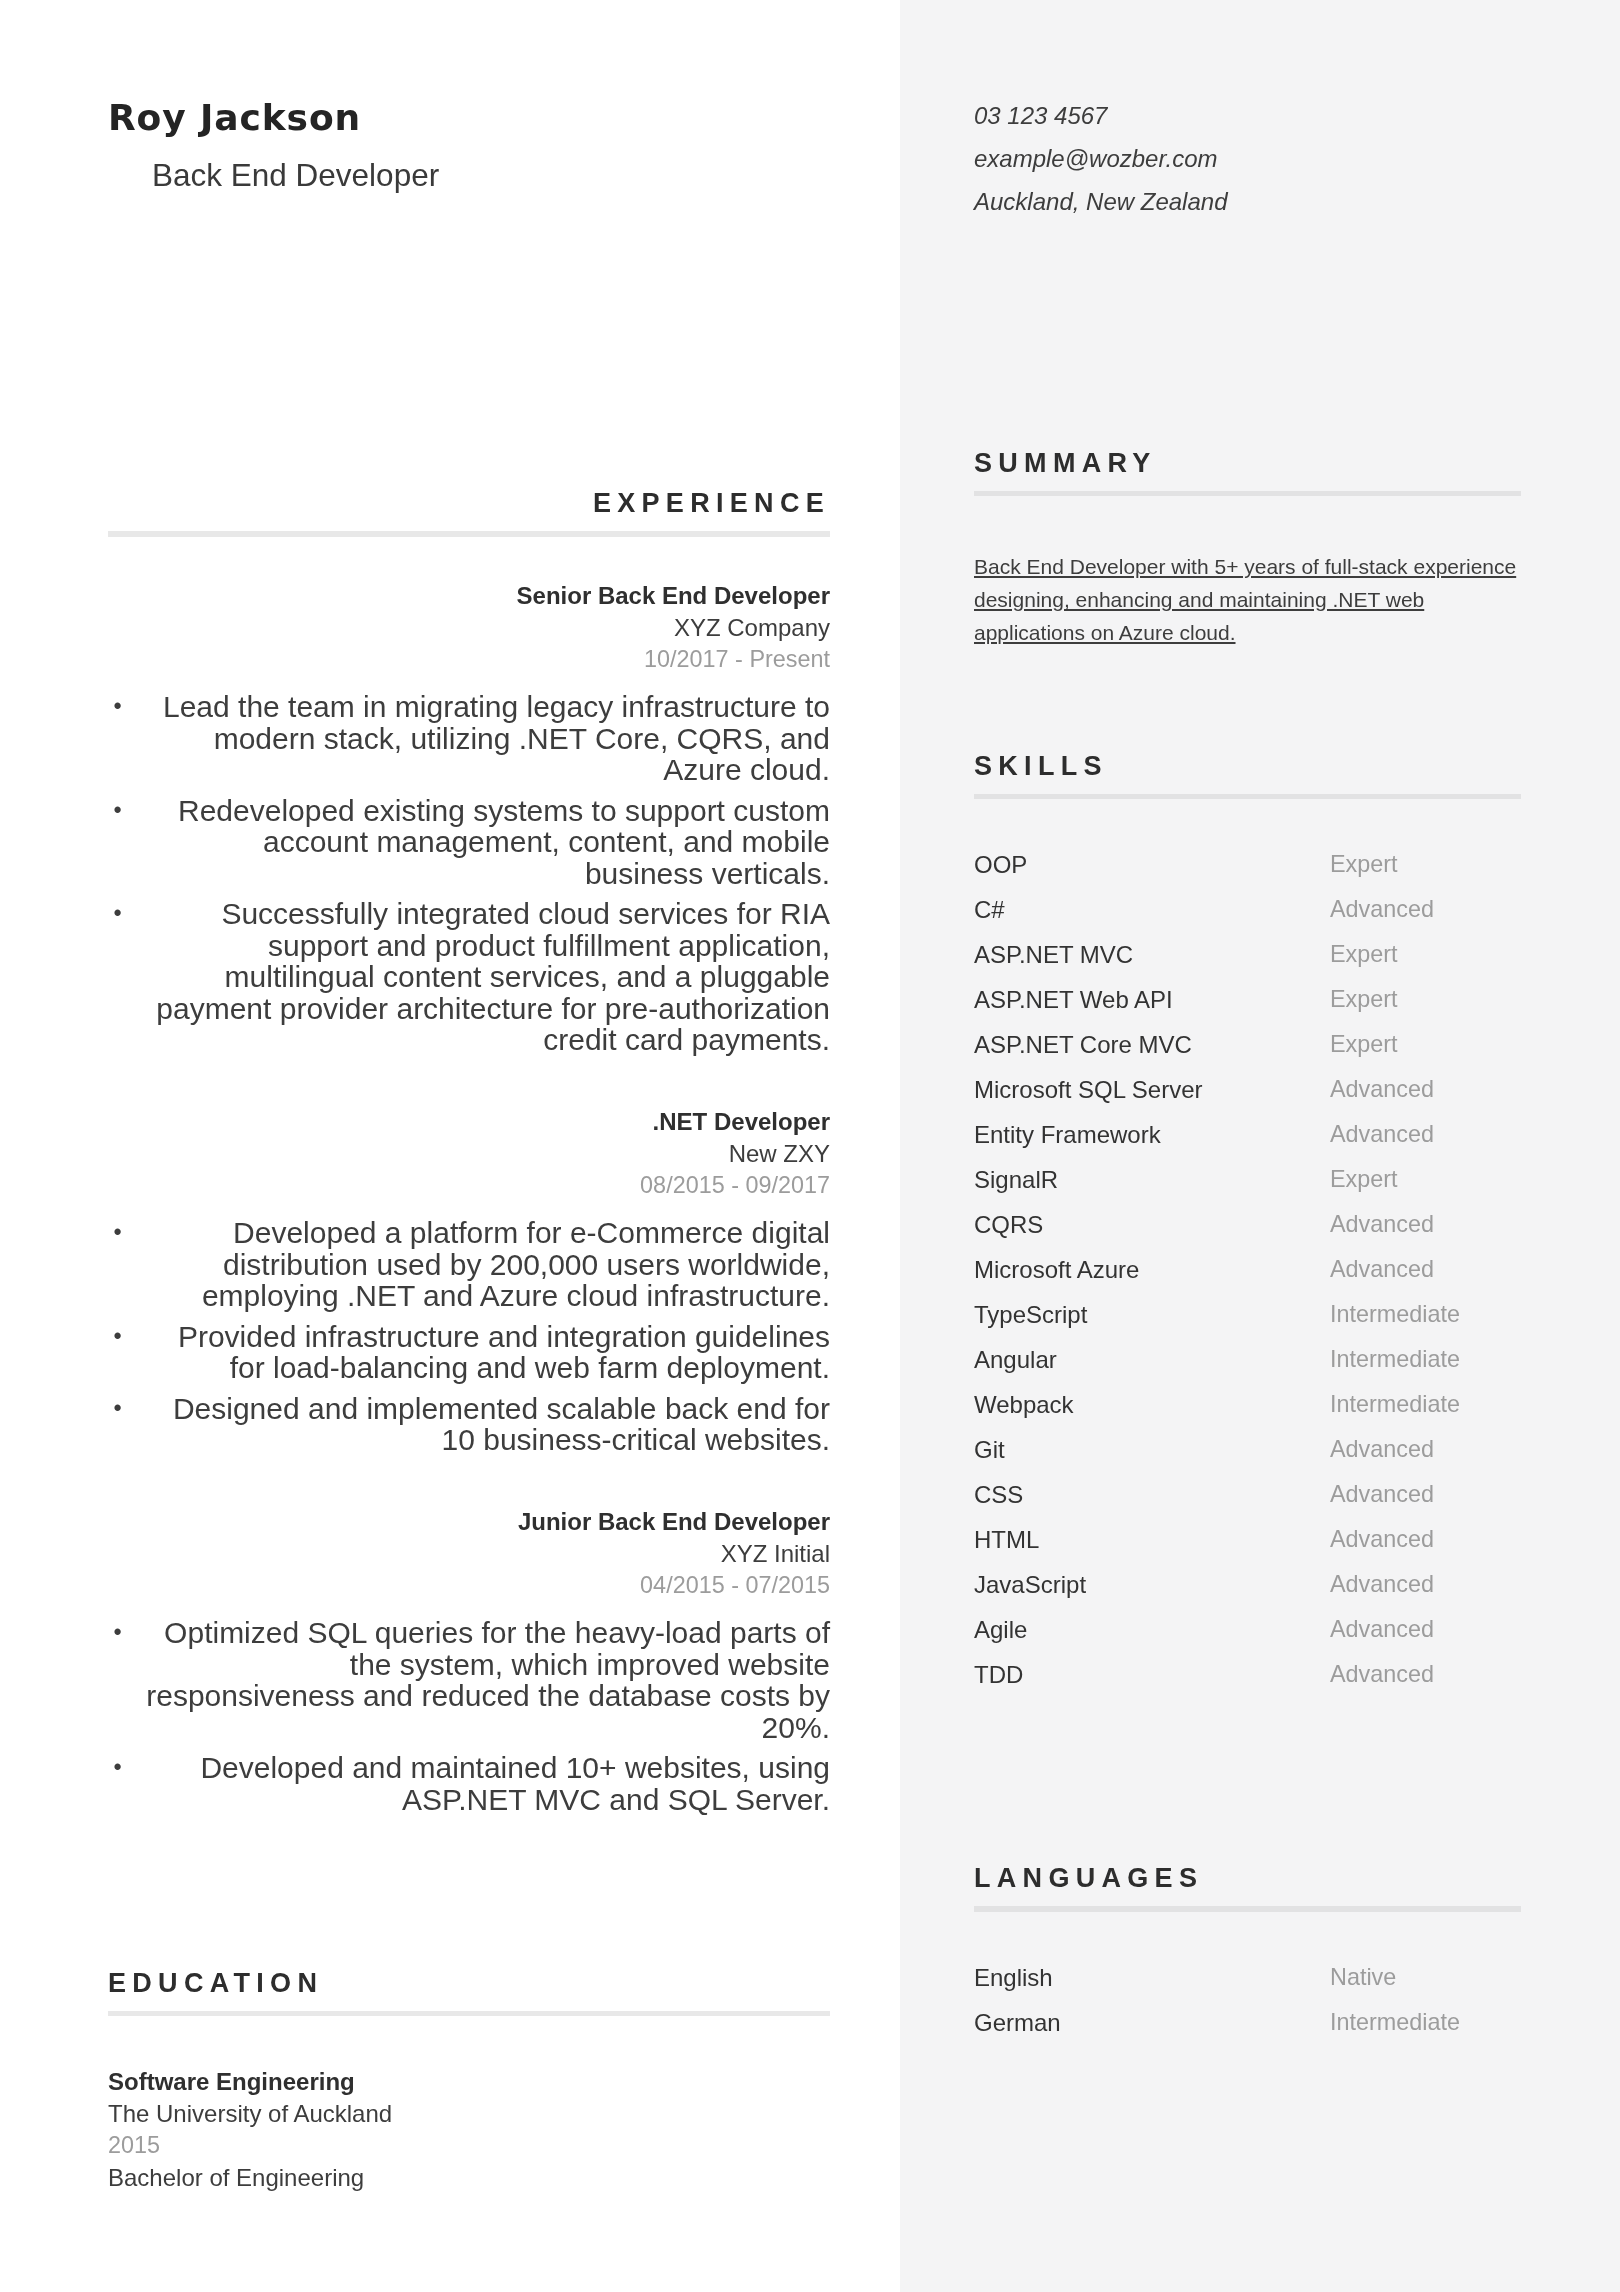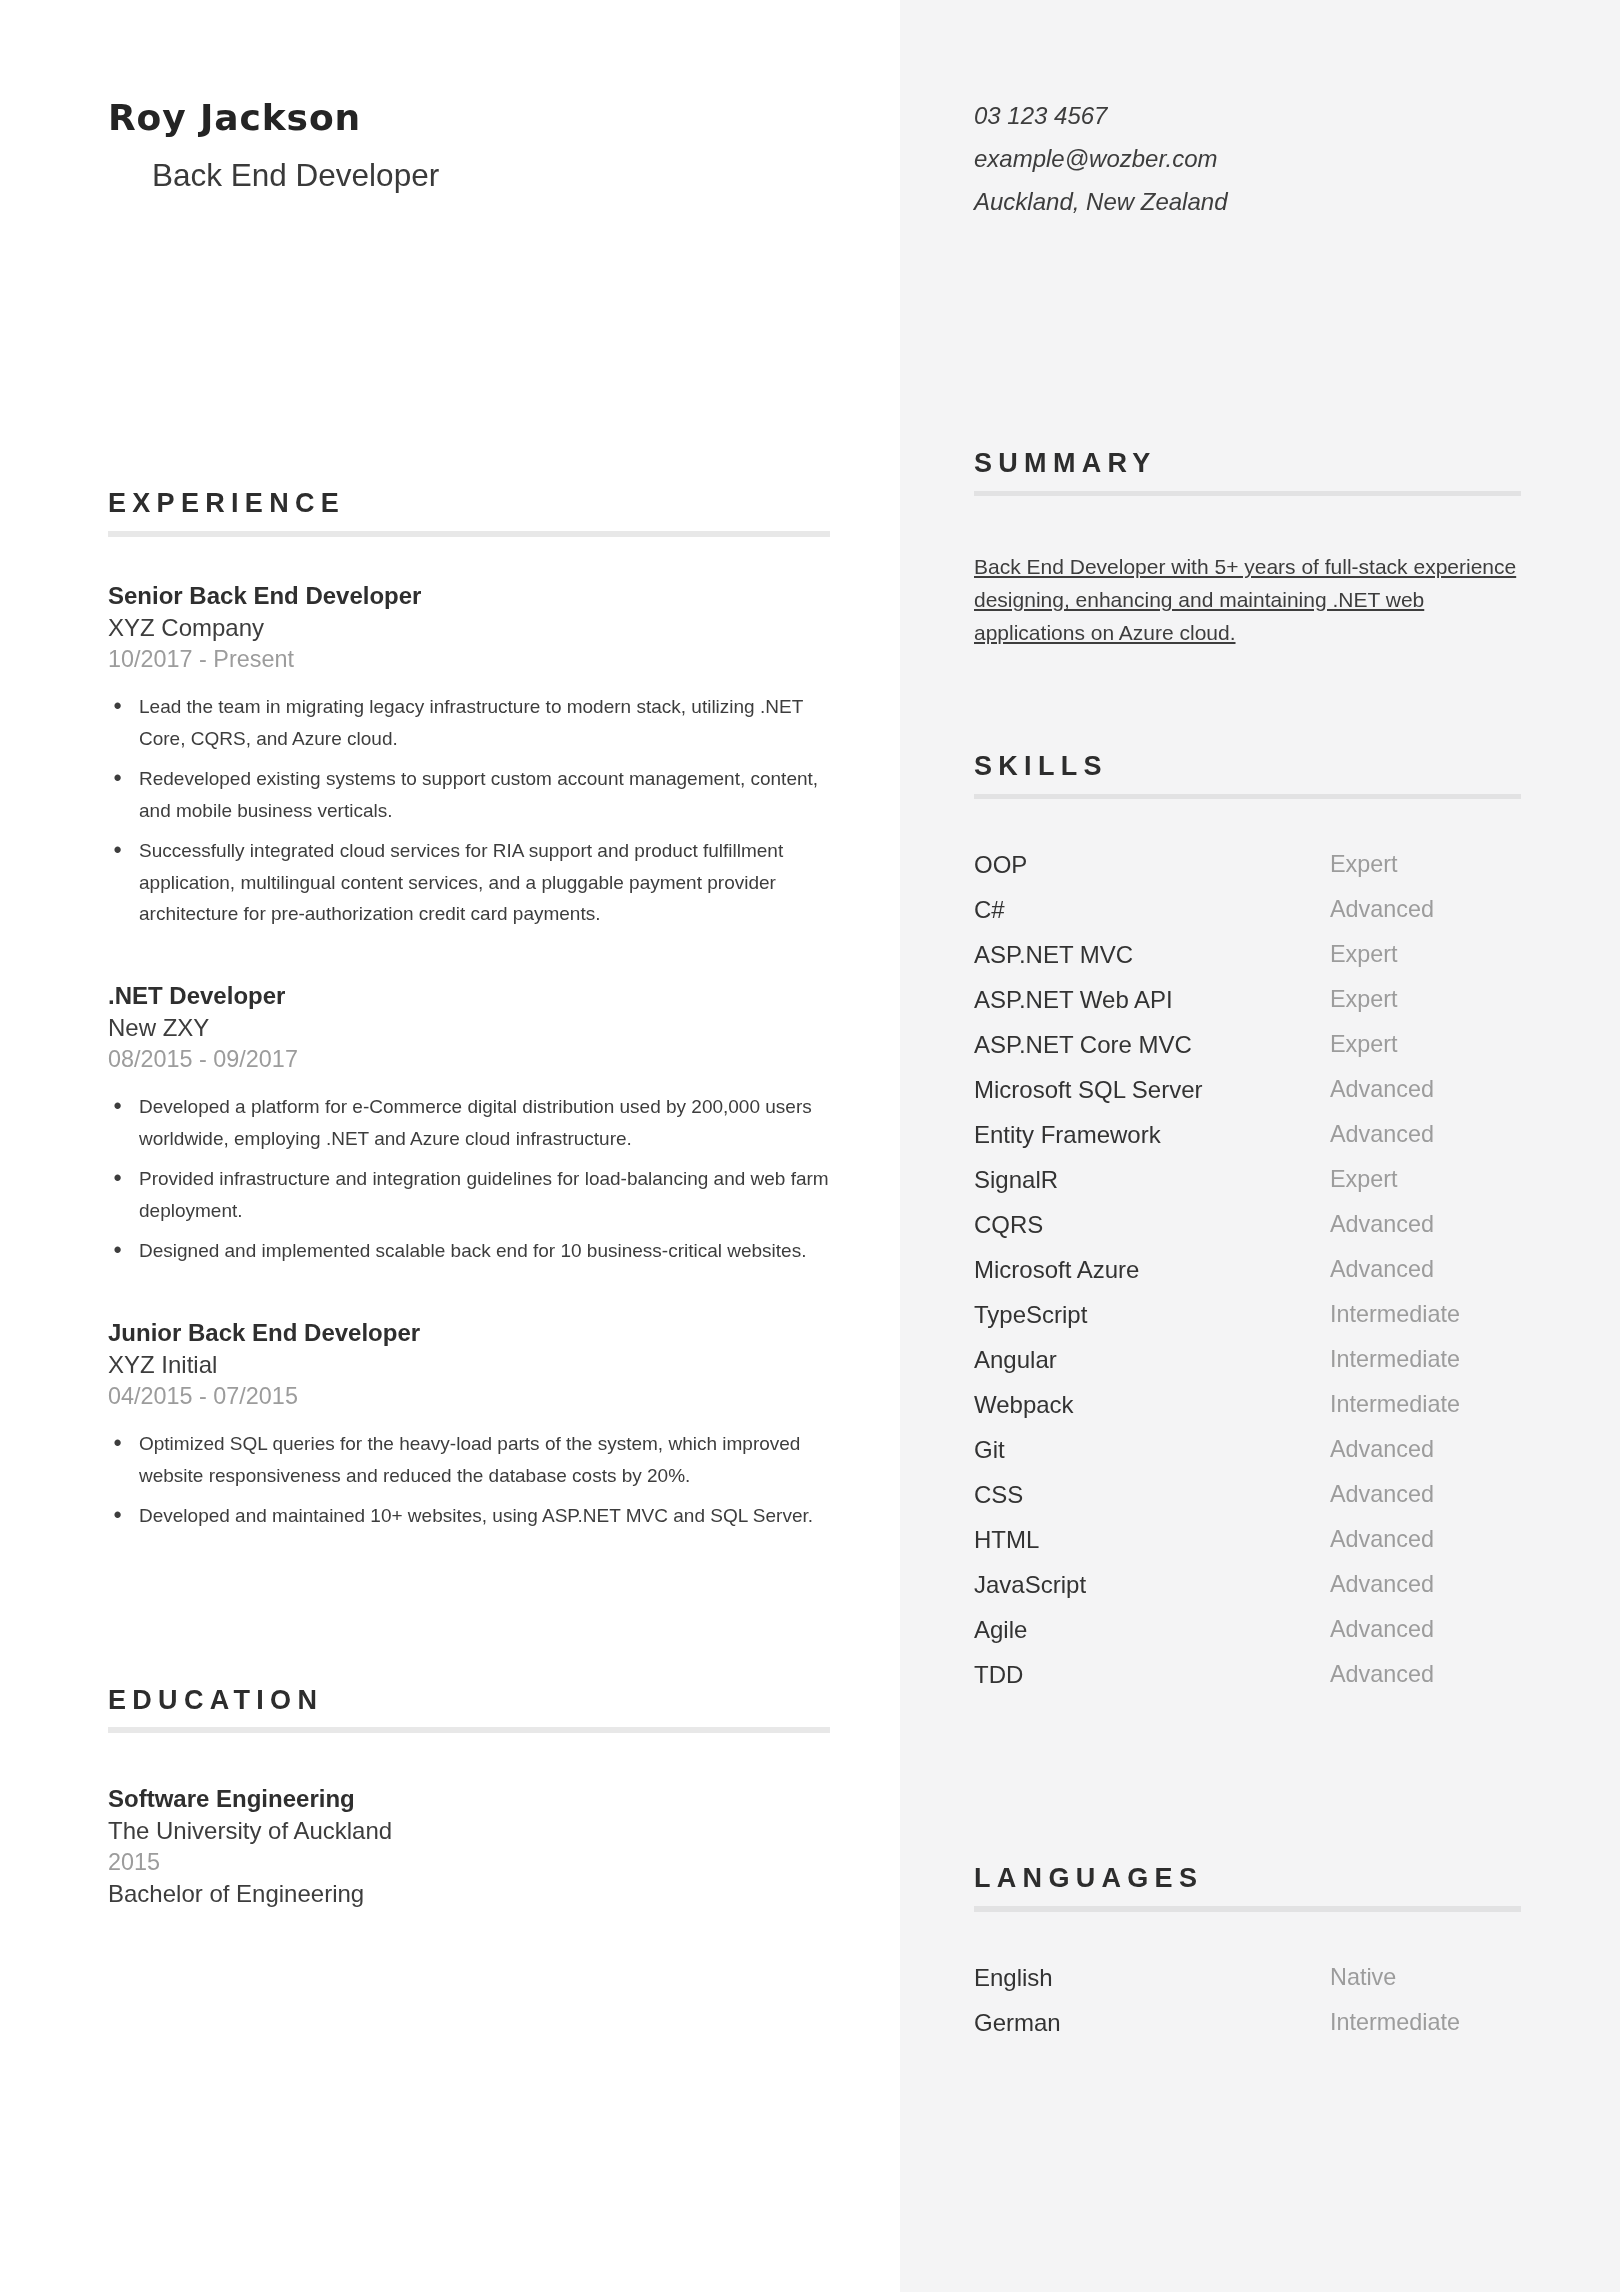--- a/index.html
+++ b/index.html
@@ -21,28 +21,28 @@
   .name{margin-top:85px; font-family:"DejaVu Sans", sans-serif; font-weight:700;
     font-size:36px; line-height:65px; letter-spacing:0.9px; color:var(--name);}
   .person-title{margin-top:5.4px; font-size:31.5px; line-height:41px; color:var(--title);margin-left:44px;}
 
   .section-heading{font-weight:700; font-size:27px; line-height:34px;
     letter-spacing:6.3px; color:var(--heading); white-space:nowrap;}
   .rule{margin-top:10.8px; height:5.4px;}
   .rule.on-white{background:var(--rule-left);}
   .rule.on-gray{background:var(--rule-right);}
 
-  .sec-experience{margin-top:290px;}
+  .sec-experience{margin-top:290px;text-align:right;}
   .job{margin-top:43px;}
   .job + .job{margin-top:50px;}
   .job-title{font-weight:700; font-size:24px; line-height:32px; color:var(--strong);}
   .job-company{font-size:24px; line-height:32px; color:var(--text);}
   .job-dates{font-size:23.4px; line-height:31.5px; color:var(--muted);}
   .bullets{margin-top:16px; list-style:none;}
-  .bullets li{position:relative; padding-left:31px; font-size:19px; line-height:31.5px;
+  .bullets li{position:relative; padding-left:31px; font-size:30px; line-height:31.5px;
     color:var(--text); margin-bottom:9px;}
   .bullets li:last-child{margin-bottom:0;}
   .bullets li::before{content:"\2022"; position:absolute; left:5.4px; top:0;
     font-size:23.4px; line-height:31.5px; color:var(--text);}
 
   .sec-education{margin-top:151px;}
   .edu-entry{margin-top:50px;}
   .edu-degree{font-weight:700; font-size:24px; line-height:32px; color:var(--strong);}
   .edu-school{font-size:24px; line-height:32px; color:var(--text);}
   .edu-year{font-size:23.4px; line-height:31.5px; color:var(--muted);}

